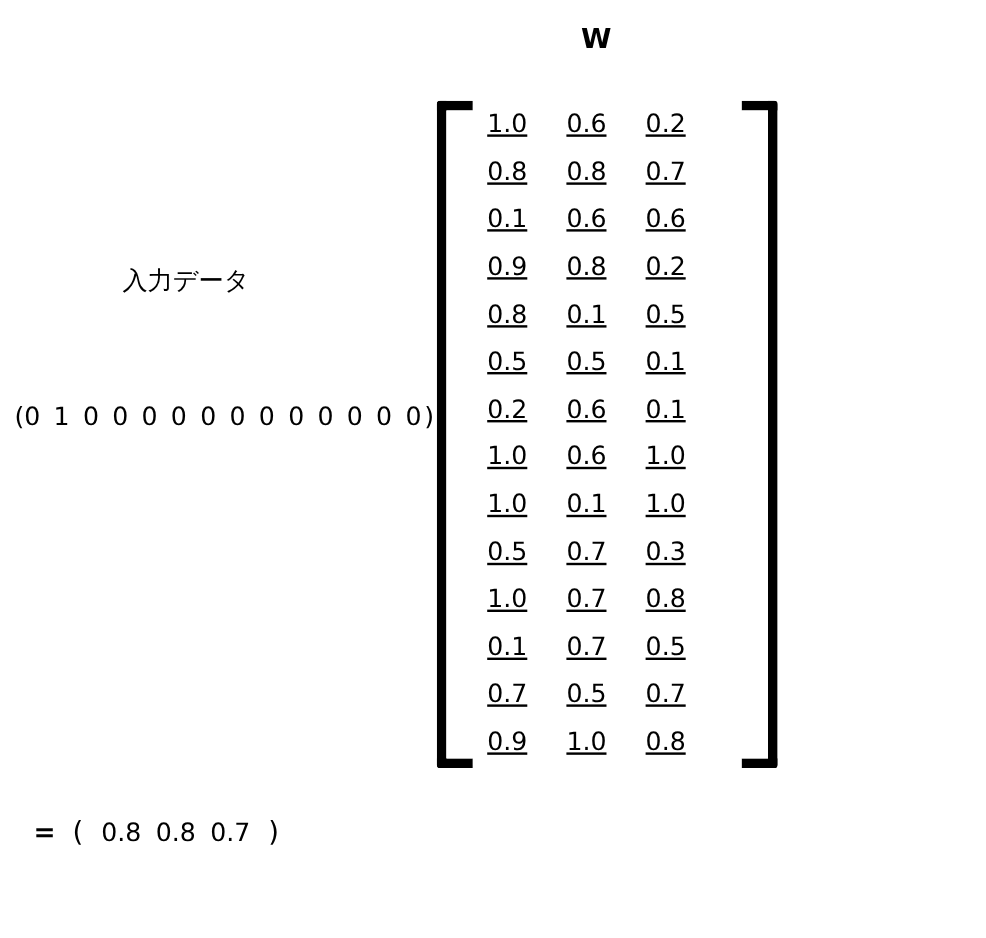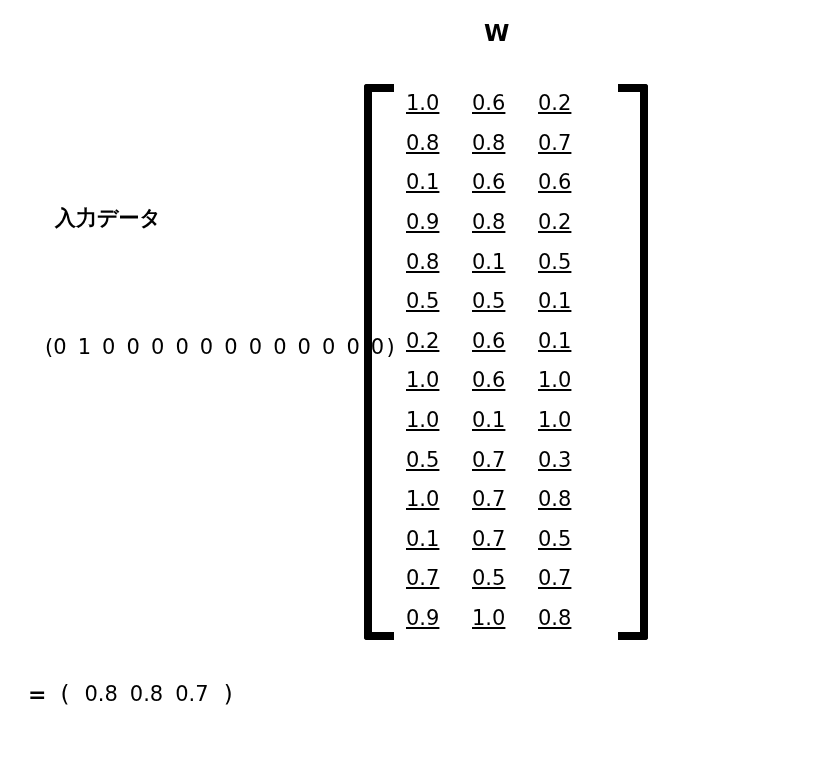--- a/index.html
+++ b/index.html
@@ -85,30 +85,30 @@
     font-size: 21px;
     line-height: 1;
     font-family: "DejaVu Sans", "Liberation Sans", sans-serif;
     text-decoration: underline;
   }
 
   
   #input-label {
     position: absolute;
     left: 55px;
-    top: 208px;
+    top: 224px;
     width: 200px;
-    text-align: left;
-    font-size: 21px;
-    font-weight: 700;
+    text-align: center;
+    font-size: 21px;
+    font-weight: 400;
     line-height: 1;
   }
   #input-vector {
     position: absolute;
-    left: 45px;
+    left: 12px;
     top: 337px;
     font-size: 21px;
     line-height: 1;
     white-space: nowrap;
   }
   #input-vector .paren { font-size: 21px; }
   #input-vector .bits { letter-spacing: 2.2px; }
 
   
   #result-line {

